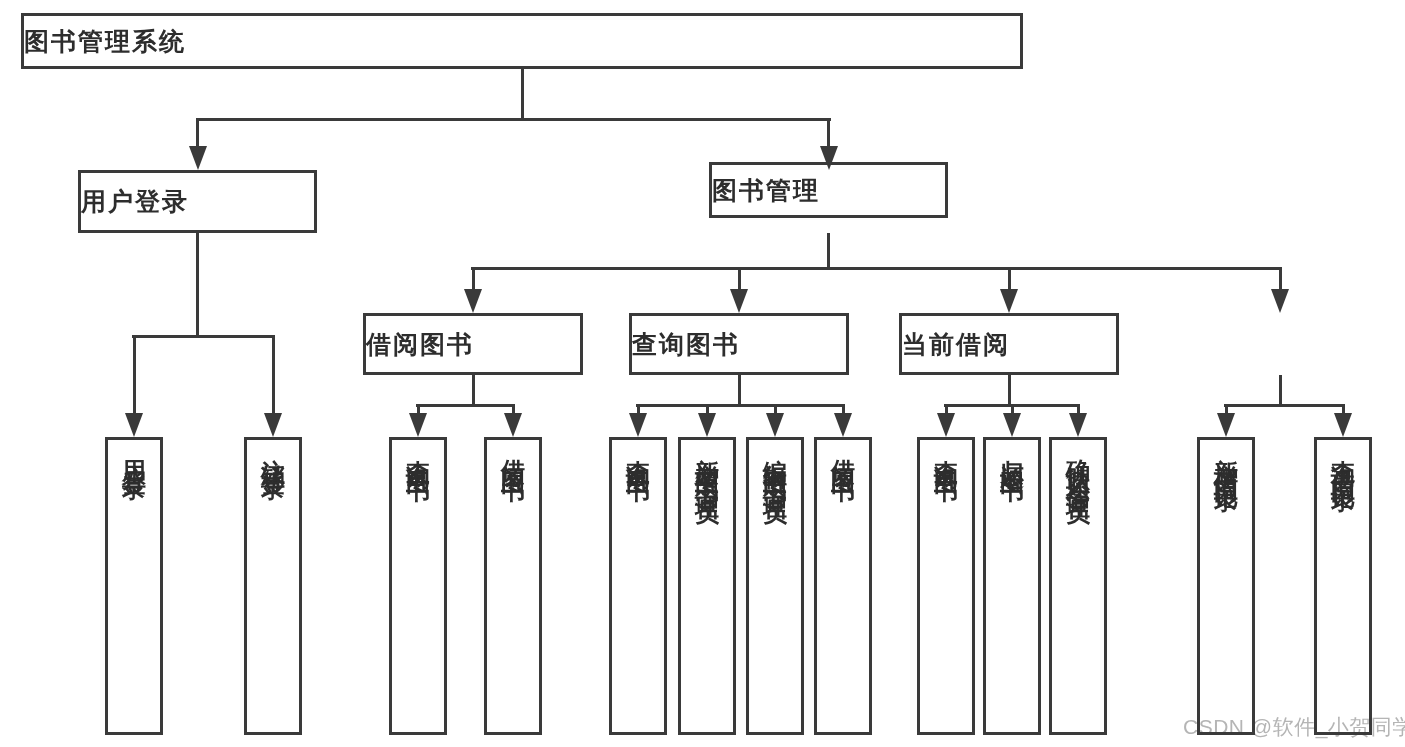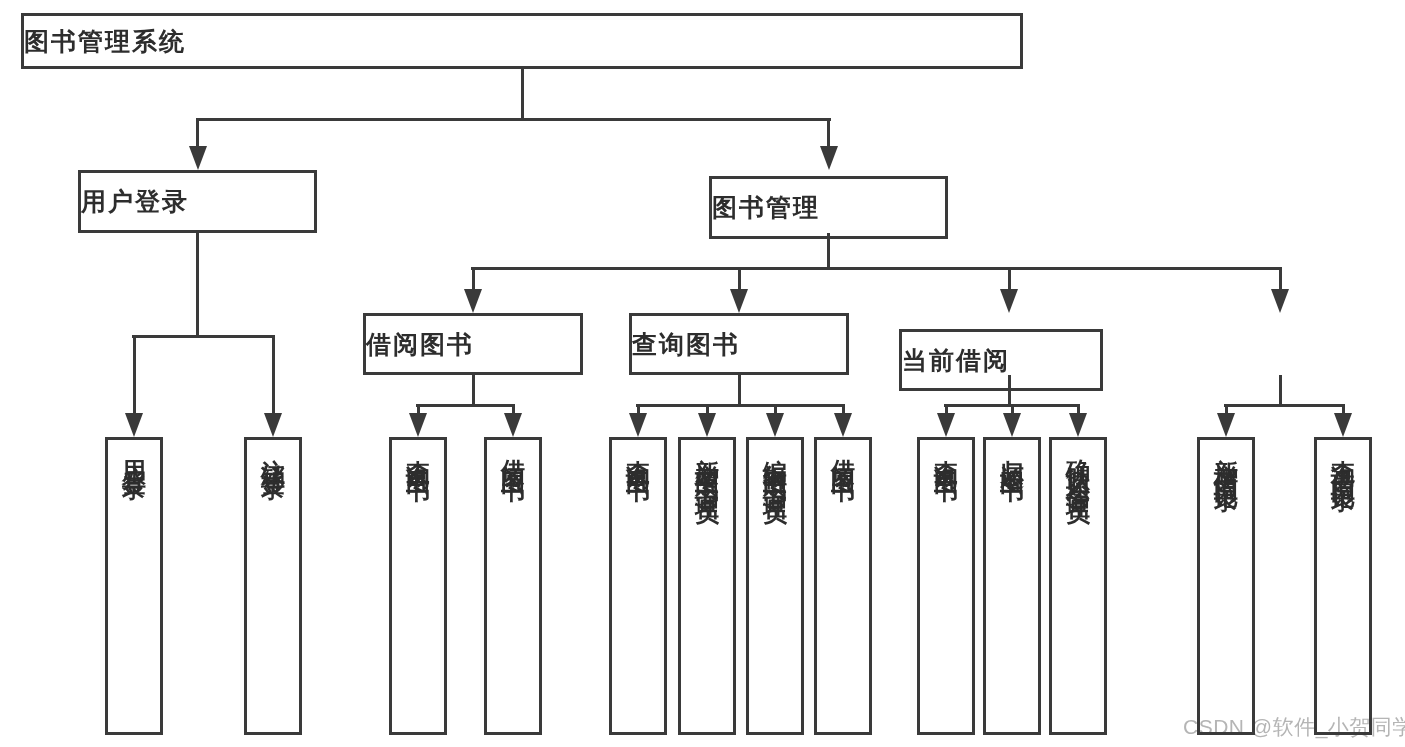--- a/index.html
+++ b/index.html
@@ -32,31 +32,31 @@
 
 <div id="canvas">
 
   <div class="box hbox" style="left:21px;top:13px;width:1002px;height:56px">
     <span>图书管理系统</span>
   </div>
 
   <div class="box hbox" style="left:78px;top:170px;width:239px;height:63px">
     <span>用户登录</span>
   </div>
-  <div class="box hbox" style="left:709px;top:176px;width:239px;height:63px">
+  <div class="box hbox" style="left:709px;top:162px;width:239px;height:56px">
     <span>图书管理</span>
   </div>
 
   <div class="box hbox" style="left:363px;top:313px;width:220px;height:62px">
     <span>借阅图书</span>
   </div>
   <div class="box hbox" style="left:629px;top:313px;width:220px;height:62px">
     <span>查询图书</span>
   </div>
-  <div class="box hbox" style="left:899px;top:329px;width:204px;height:62px">
+  <div class="box hbox" style="left:899px;top:313px;width:220px;height:62px">
     <span>当前借阅</span>
   </div>
 
   <div class="box vbox" style="left:105px;top:437px;width:58px;height:298px">
     <span>用户登录</span>
   </div>
   <div class="box vbox" style="left:244px;top:437px;width:58px;height:298px">
     <span>注销登录</span>
   </div>
 

